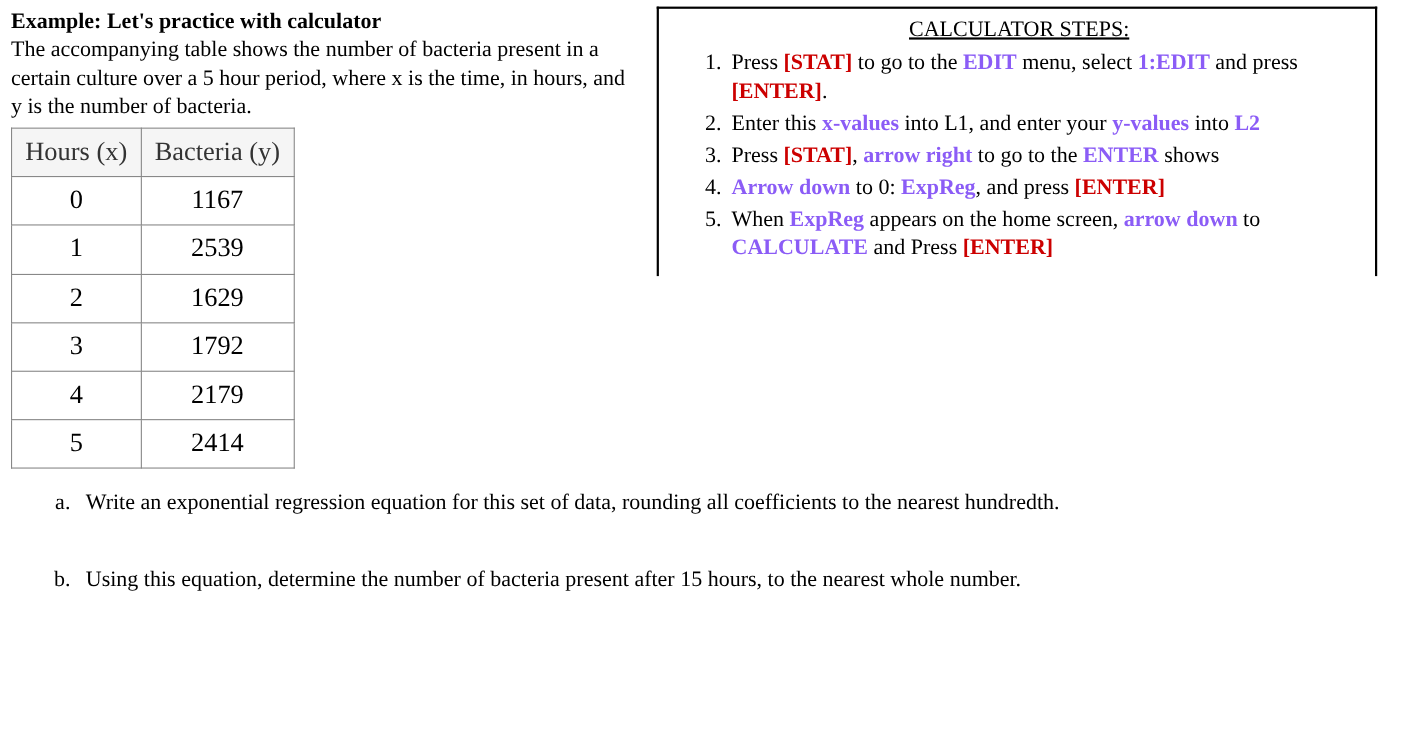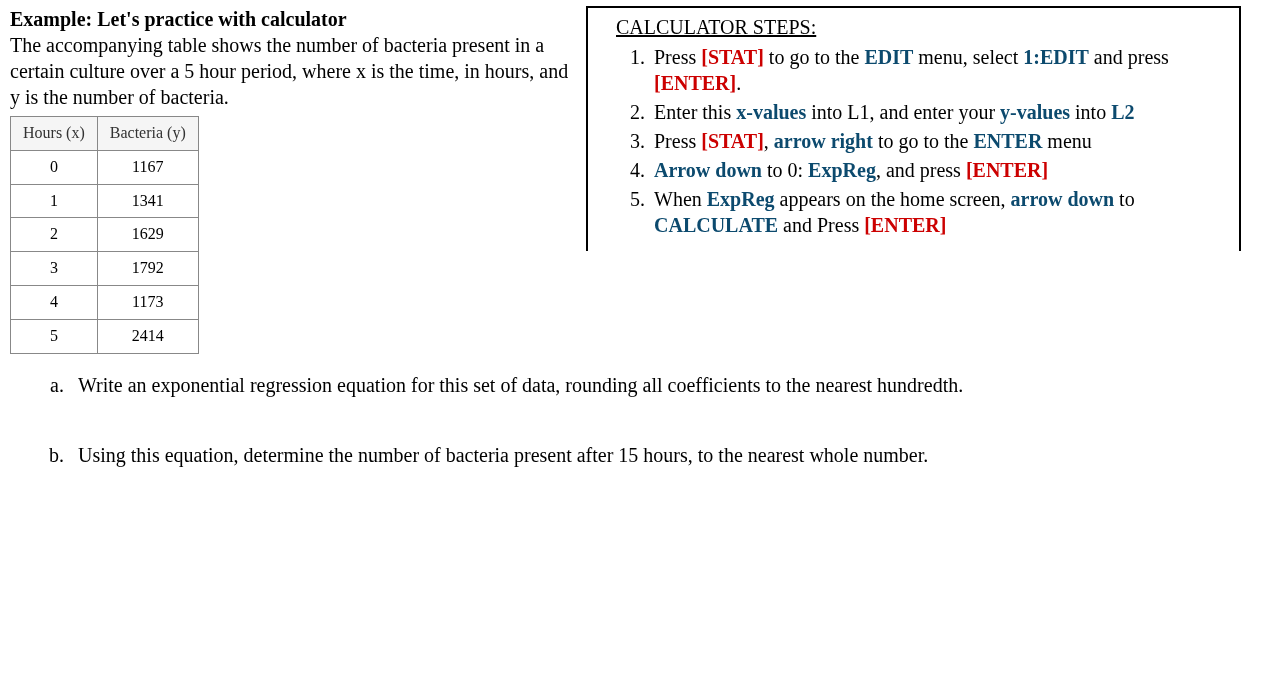--- a/index.html
+++ b/index.html
@@ -8,69 +8,70 @@
     color: #000;
     margin: 0;
     padding: 6px 10px;
     width: 1283px;
     box-sizing: border-box;
     line-height: 1.3;
   }
   .top-row {
     display: flex;
     align-items: flex-start;
-    gap: 16px;
+    gap: 27px;
   }
   .left-col {
     width: 560px;
   }
   .title {
     font-weight: bold;
     margin: 0;
   }
   .intro {
     margin: 0 0 6px 0;
   }
   table.data {
     border-collapse: collapse;
     margin-top: 4px;
   }
   table.data th, table.data td {
     border: 1px solid #888;
     padding: 6px 12px;
     text-align: center;
     font-weight: normal;
-    font-size: 16px;
+    font-size: 24px;
     background: #fff;
   }
   table.data th {
     background: #f5f5f5;
     color: #333;
   }
   .steps-box {
     border: 2px solid #000;
     border-bottom: none;
     padding: 6px 12px 10px 16px;
     flex: 1;
     max-width: 655px;
     box-sizing: border-box;
   }
   .steps-heading {
     text-decoration: underline;
-    margin: 0 0 4px 12px;
+    margin: 0 0 4px 0;
+    text-align: center;
   }
   ol.steps {
     margin: 0;
     padding-left: 46px;
   }
   ol.steps li {
     margin: 3px 0;
     padding-left: 4px;
   }
-  .red-b { color: #0c4a6e; font-weight: bold; }
+  .red-b { color: #8b5cf6; font-weight: bold; }
   .red-bu { color: #c00; font-weight: bold; }
   .questions {
     margin-top: 18px;
   }
   .q-row {
     display: flex;
     margin-bottom: 44px;
   }
   .q-label {
     width: 54px;
@@ -95,48 +96,48 @@
           <th>Bacteria (y)</th>
         </tr>
       </thead>
       <tbody>
           <tr>
             <td>0</td>
             <td>1167</td>
           </tr>
           <tr>
             <td>1</td>
-            <td>1341</td>
+            <td>2539</td>
           </tr>
           <tr>
             <td>2</td>
             <td>1629</td>
           </tr>
           <tr>
             <td>3</td>
             <td>1792</td>
           </tr>
           <tr>
             <td>4</td>
-            <td>1173</td>
+            <td>2179</td>
           </tr>
           <tr>
             <td>5</td>
             <td>2414</td>
           </tr>
         </tbody>
     </table>
   </div>
 
   <div class="steps-box">
     <p class="steps-heading">CALCULATOR STEPS:</p>
     <ol class="steps">
         <li><span>Press </span><span class="red-bu">[STAT]</span><span> to go to the </span><span class="red-b">EDIT</span><span> menu, select </span><span class="red-b">1:EDIT</span><span> and press </span><span class="red-bu">[ENTER]</span><span>.</span></li>
         <li><span>Enter this </span><span class="red-b">x-values</span><span> into L1, and enter your </span><span class="red-b">y-values</span><span> into </span><span class="red-b">L2</span></li>
-        <li><span>Press </span><span class="red-bu">[STAT]</span><span>, </span><span class="red-b">arrow right</span><span> to go to the </span><span class="red-b">ENTER</span><span> menu</span></li>
+        <li><span>Press </span><span class="red-bu">[STAT]</span><span>, </span><span class="red-b">arrow right</span><span> to go to the </span><span class="red-b">ENTER</span><span> shows</span></li>
         <li><span class="red-b">Arrow down</span><span> to 0: </span><span class="red-b">ExpReg</span><span>, and press </span><span class="red-bu">[ENTER]</span></li>
         <li><span>When </span><span class="red-b">ExpReg</span><span> appears on the home screen, </span><span class="red-b">arrow down</span><span> to </span><span class="red-b">CALCULATE</span><span> and Press </span><span class="red-bu">[ENTER]</span></li>
       </ol>
   </div>
 </div>
 
 <div class="questions">
     <div class="q-row">
       <div class="q-label">a.</div>
       <div class="q-text">Write an exponential regression equation for this set of data, rounding all coefficients to the nearest hundredth.</div>

